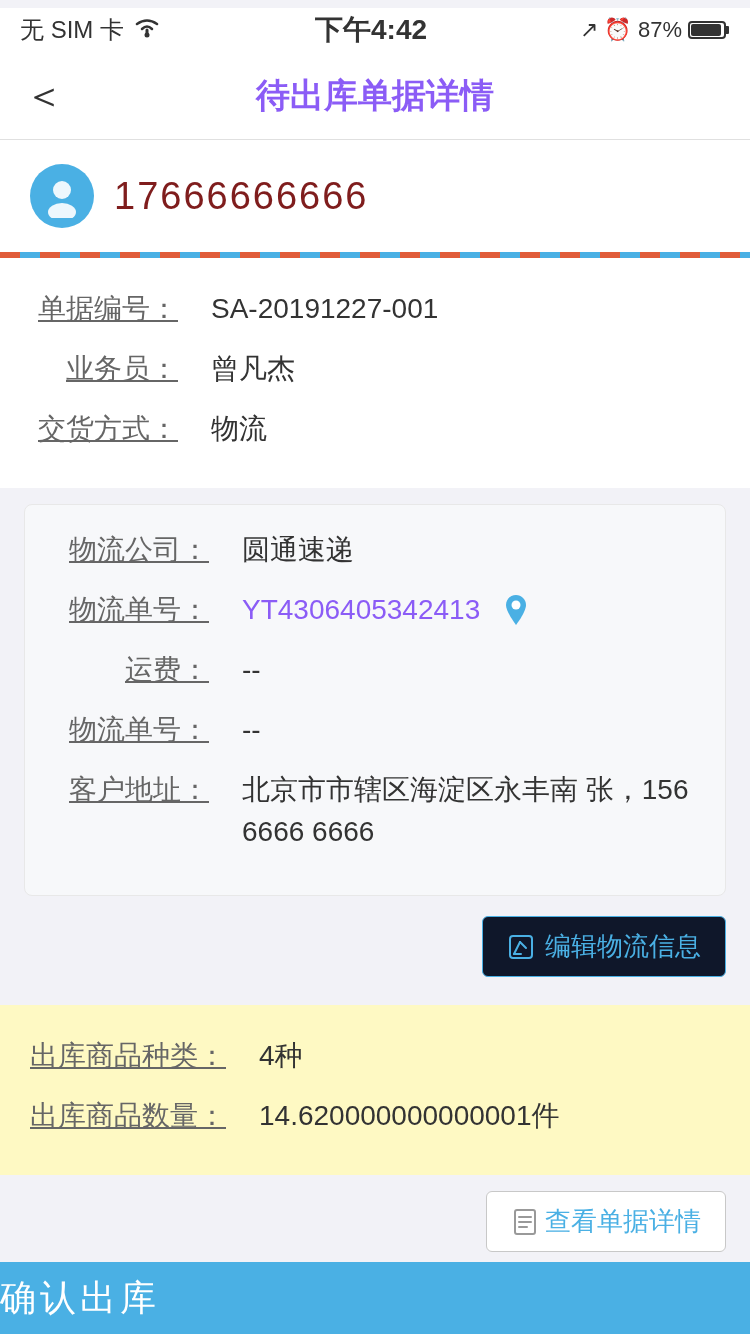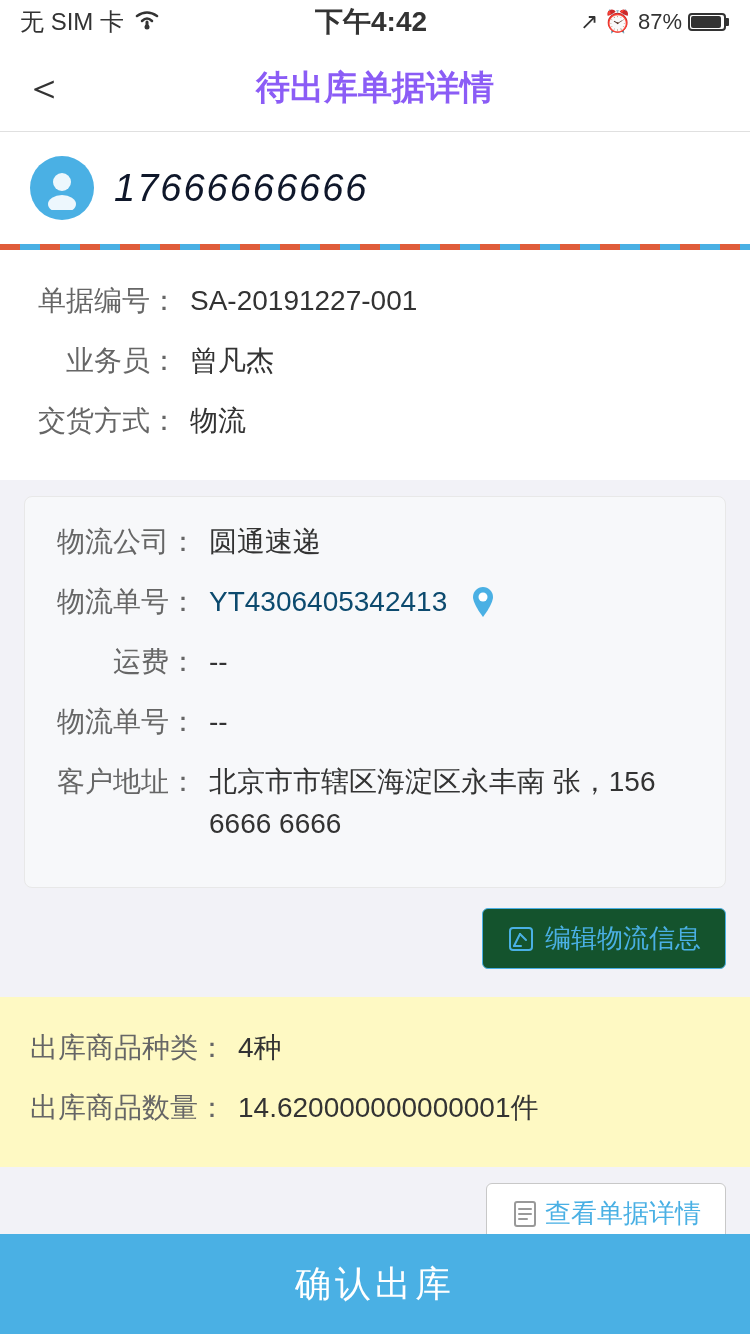--- a/index.html
+++ b/index.html
@@ -17,20 +17,21 @@
     
     .status-bar {
       background: #fff;
       height: 44px;
       display: flex;
       align-items: center;
       justify-content: space-between;
       padding: 0 20px;
       font-size: 24px;
       font-weight: 500;
+      margin-top: 8px;
     }
     .status-left { display: flex; align-items: center; gap: 8px; }
     .status-right { display: flex; align-items: center; gap: 6px; font-size: 22px; }
 
     
     .nav-bar {
       background: #fff;
       height: 88px;
       display: flex;
       align-items: center;
@@ -72,23 +73,22 @@
       background: #4ab0e4;
       display: flex;
       align-items: center;
       justify-content: center;
       flex-shrink: 0;
     }
     .user-avatar svg { width: 44px; height: 44px; }
     .user-phone {
       font-size: 38px;
       font-weight: 500;
-      color: #0f172a;
+      color: #7f1d1d;
       letter-spacing: 2px;
-      font-style: italic;
     }
 
     
     .dashed-separator {
       height: 6px;
       background: repeating-linear-gradient(
         90deg,
         #e05c3a 0px, #e05c3a 20px,
         #4ab0e4 20px, #4ab0e4 40px
       );
@@ -107,66 +107,68 @@
       margin-bottom: 18px;
       font-size: 28px;
       line-height: 1.5;
     }
     .info-label {
       color: #666;
       min-width: 160px;
       text-align: right;
       flex-shrink: 0;
       padding-right: 12px;
+      text-decoration: underline;
     }
     .info-value {
       color: #333;
       flex: 1;
-    }
-    .info-value.blue { color: #0c4a6e; }
+      margin-left: 21px;
+    }
+    .info-value.blue { color: #8b5cf6; }
     .info-value-with-icon {
       display: flex;
       align-items: center;
       gap: 16px;
     }
     .location-icon {
       width: 40px;
       height: 40px;
       display: flex;
       align-items: center;
       justify-content: center;
       cursor: pointer;
     }
 
     
     .logistics-card {
       background: #f7f8fa;
       border: 1px solid #e8e8e8;
       border-radius: 8px;
       margin: 16px 24px 20px 24px;
-      padding: 24px 24px;
+      padding: 24px 36px;
     }
 
     
     .edit-btn {
       display: flex;
       justify-content: flex-end;
       margin: 0 24px 16px 24px;
     }
     .edit-btn-inner {
       border: 1px solid #4ab0e4;
       border-radius: 6px;
       color: #4ab0e4;
       font-size: 26px;
       padding: 12px 24px;
       display: flex;
       align-items: center;
       gap: 10px;
       cursor: pointer;
-      background: #14532d;
+      background: #0f172a;
     }
 
     
     .section-divider {
       height: 12px;
       background: #f2f2f7;
     }
 
     
     .stats-section {
@@ -200,24 +202,24 @@
       background: #f2f2f7;
     }
 
     
     .confirm-btn-bar {
       position: fixed;
       bottom: 0;
       left: 0;
       width: 750px;
       background: #4ab0e4;
-      height: 100px;
-      display: flex;
-      align-items: center;
-      justify-content: center;
+      height: 72px;
+      display: flex;
+      align-items: center;
+      justify-content: flex-start;
       cursor: pointer;
     }
     .confirm-btn-text {
       color: #fff;
       font-size: 36px;
       font-weight: 500;
       letter-spacing: 4px;
     }
   </style>
 </head>

